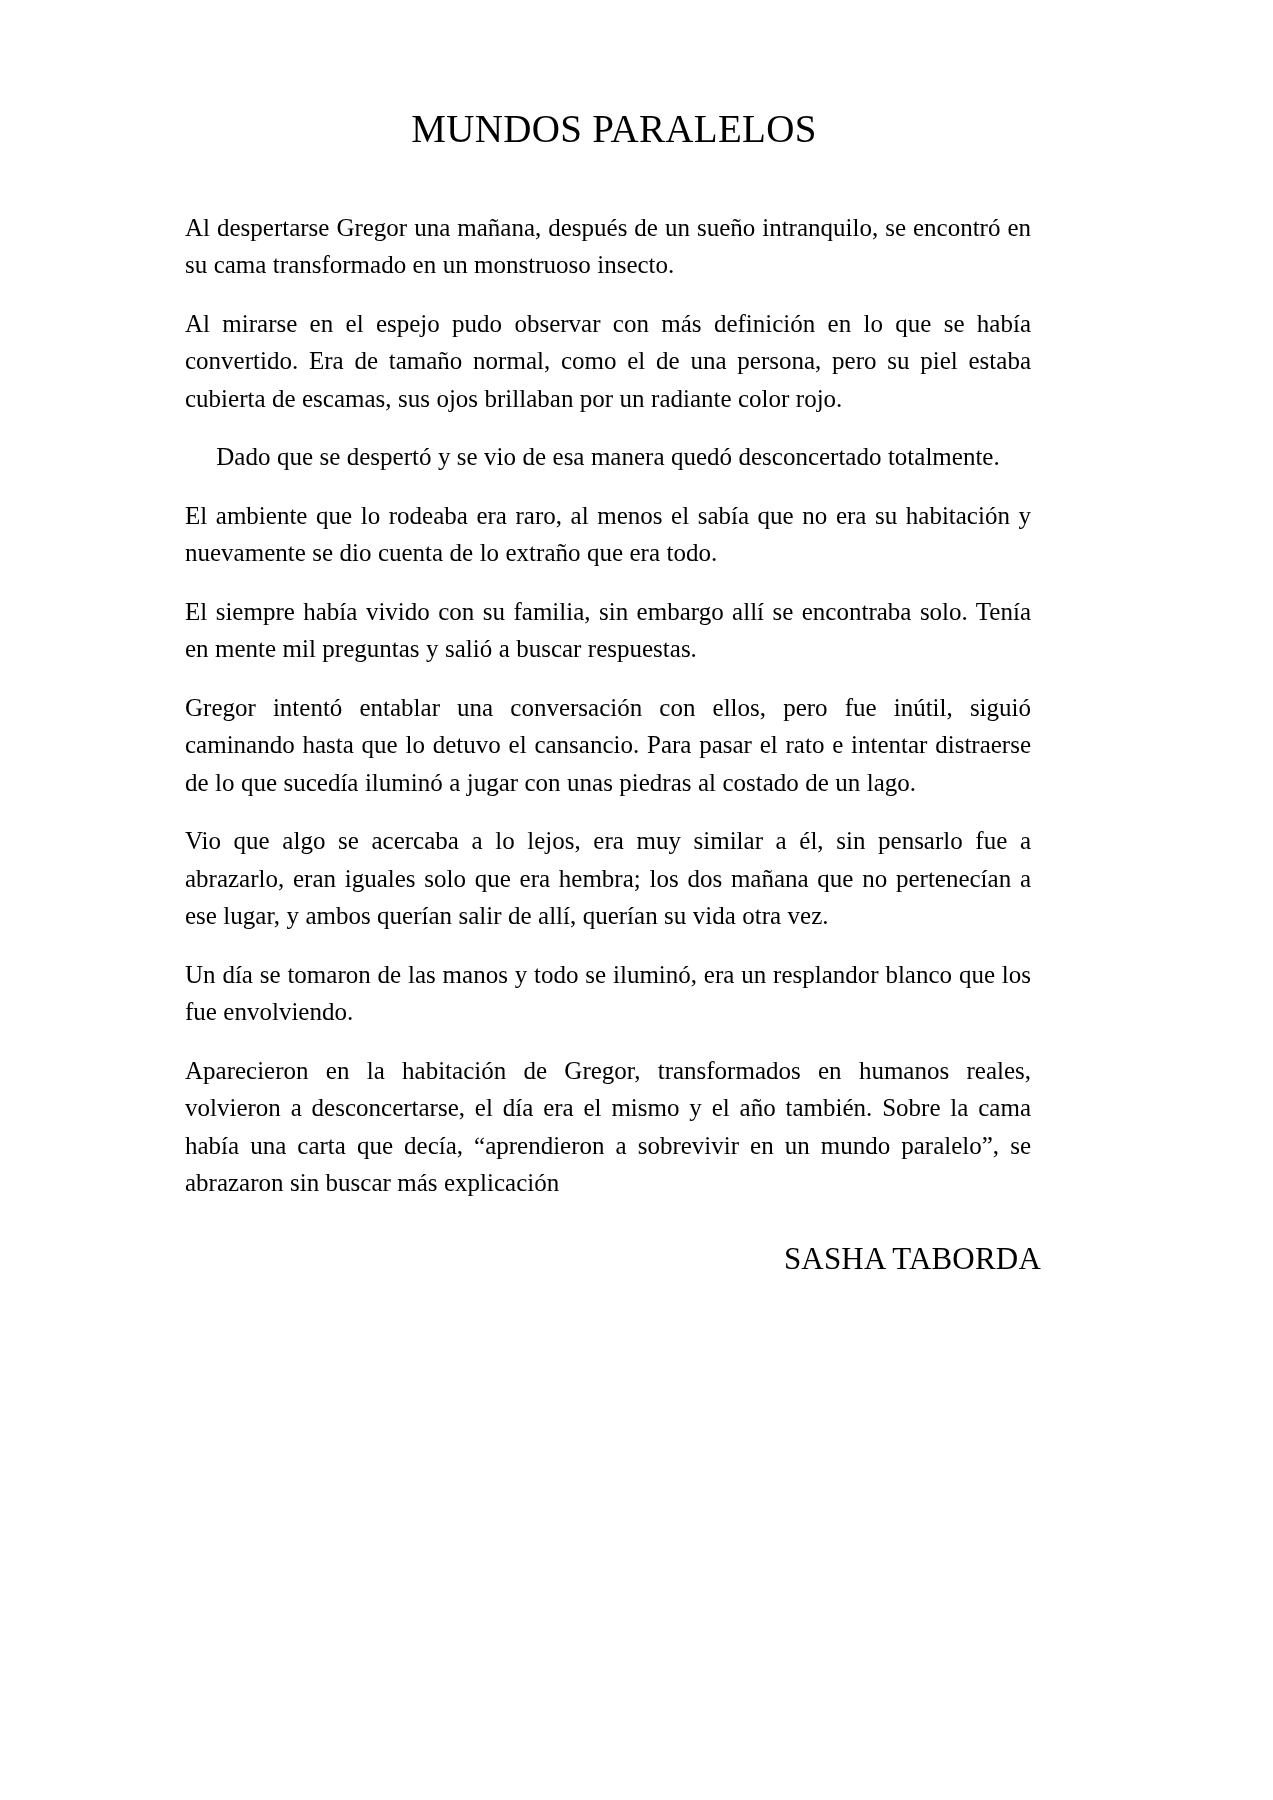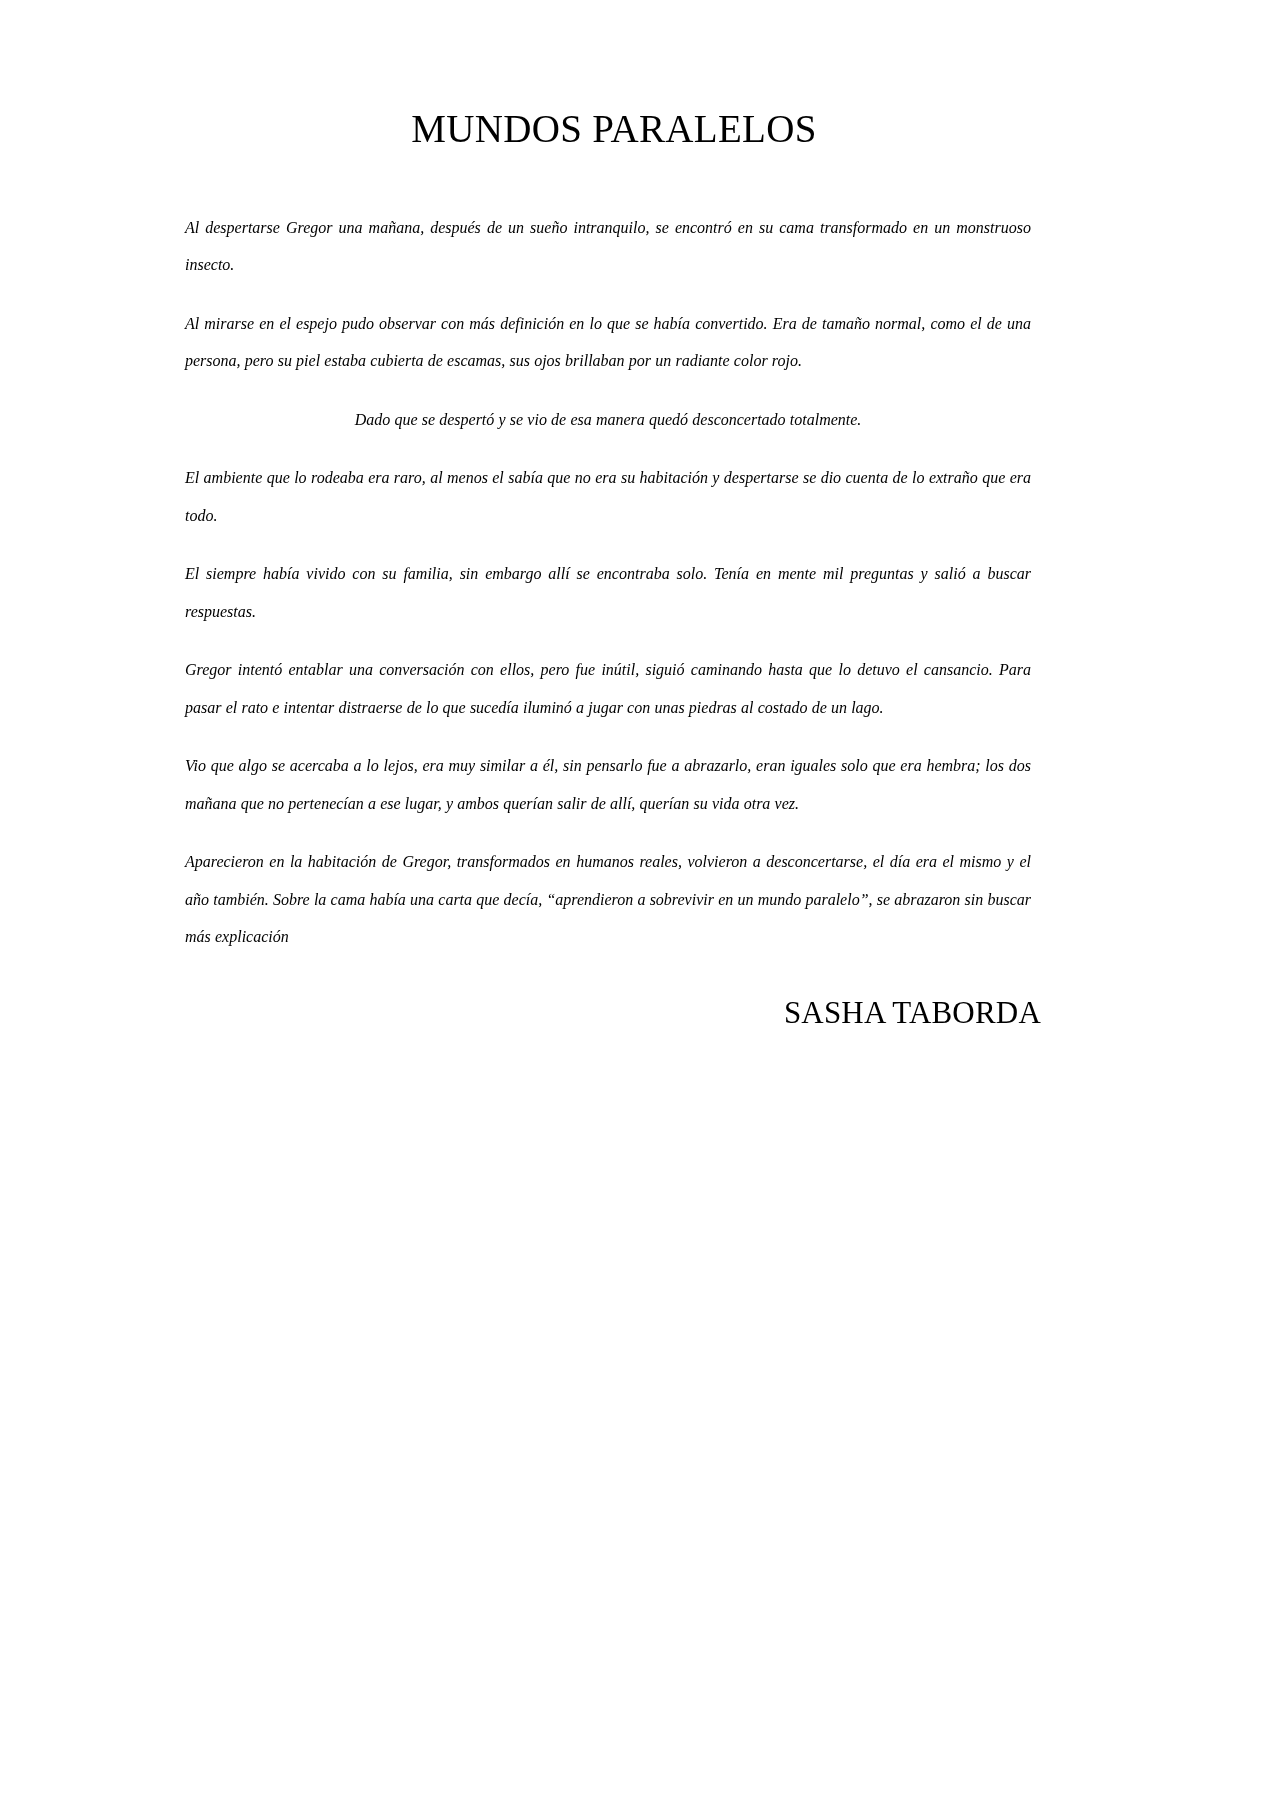--- a/index.html
+++ b/index.html
@@ -43,26 +43,25 @@
     white-space: pre;
   }
 
   .body-text {
     margin-top: 58px;
   }
 
   .para {
     text-align: justify;
     text-justify: inter-word;
-    font-size: 16px;
+    font-size: 25px;
     line-height: 37.5px;
     margin: 0 12px 21px 0;
     hyphens: none;
     word-spacing: 0.2px;
-    font-style: italic;
   }
 
   .para:last-child {
     margin-bottom: 0;
   }
 
   
   .para.short {
     text-align: center;
   }
@@ -82,23 +81,24 @@
 
 <div class="page">
   <div class="content">
 
     <h1 class="doc-title">MUNDOS PARALELOS</h1>
 
     <div class="body-text">
       <p class="para">Al despertarse Gregor una mañana, después de un sueño intranquilo, se encontró en su cama transformado en un monstruoso insecto.</p>
       <p class="para">Al mirarse en el espejo pudo observar con más definición en lo que se había convertido. Era de tamaño normal, como el de una persona, pero su piel estaba cubierta de escamas, sus ojos brillaban por un radiante color rojo.</p>
       <p class="para short">Dado que se despertó y se vio de esa manera quedó desconcertado totalmente.</p>
-      <p class="para">El ambiente que lo rodeaba era raro, al menos el sabía que no era su habitación y despertarse se dio cuenta de lo extraño que era todo.</p>
+      <p class="para">El ambiente que lo rodeaba era raro, al menos el sabía que no era su habitación y nuevamente se dio cuenta de lo extraño que era todo.</p>
       <p class="para">El siempre había vivido con su familia, sin embargo allí se encontraba solo. Tenía en mente mil preguntas y salió a buscar respuestas.</p>
       <p class="para">Gregor intentó entablar una conversación con ellos, pero fue inútil, siguió caminando hasta que lo detuvo el cansancio. Para pasar el rato e intentar distraerse de lo que sucedía iluminó a jugar con unas piedras al costado de un lago.</p>
       <p class="para">Vio que algo se acercaba a lo lejos, era muy similar a él, sin pensarlo fue a abrazarlo, eran iguales solo que era hembra; los dos mañana que no pertenecían a ese lugar, y ambos querían salir de allí, querían su vida otra vez.</p>
+      <p class="para">Un día se tomaron de las manos y todo se iluminó, era un resplandor blanco que los fue envolviendo.</p>
       <p class="para">Aparecieron en la habitación de Gregor, transformados en humanos reales, volvieron a desconcertarse, el día era el mismo y el año también. Sobre la cama había una carta que decía, “aprendieron a sobrevivir en un mundo paralelo”, se abrazaron sin buscar más explicación</p>
     </div>
 
     <p class="signature">SASHA TABORDA</p>
 
   </div>
 </div>
 
 </body></html>

